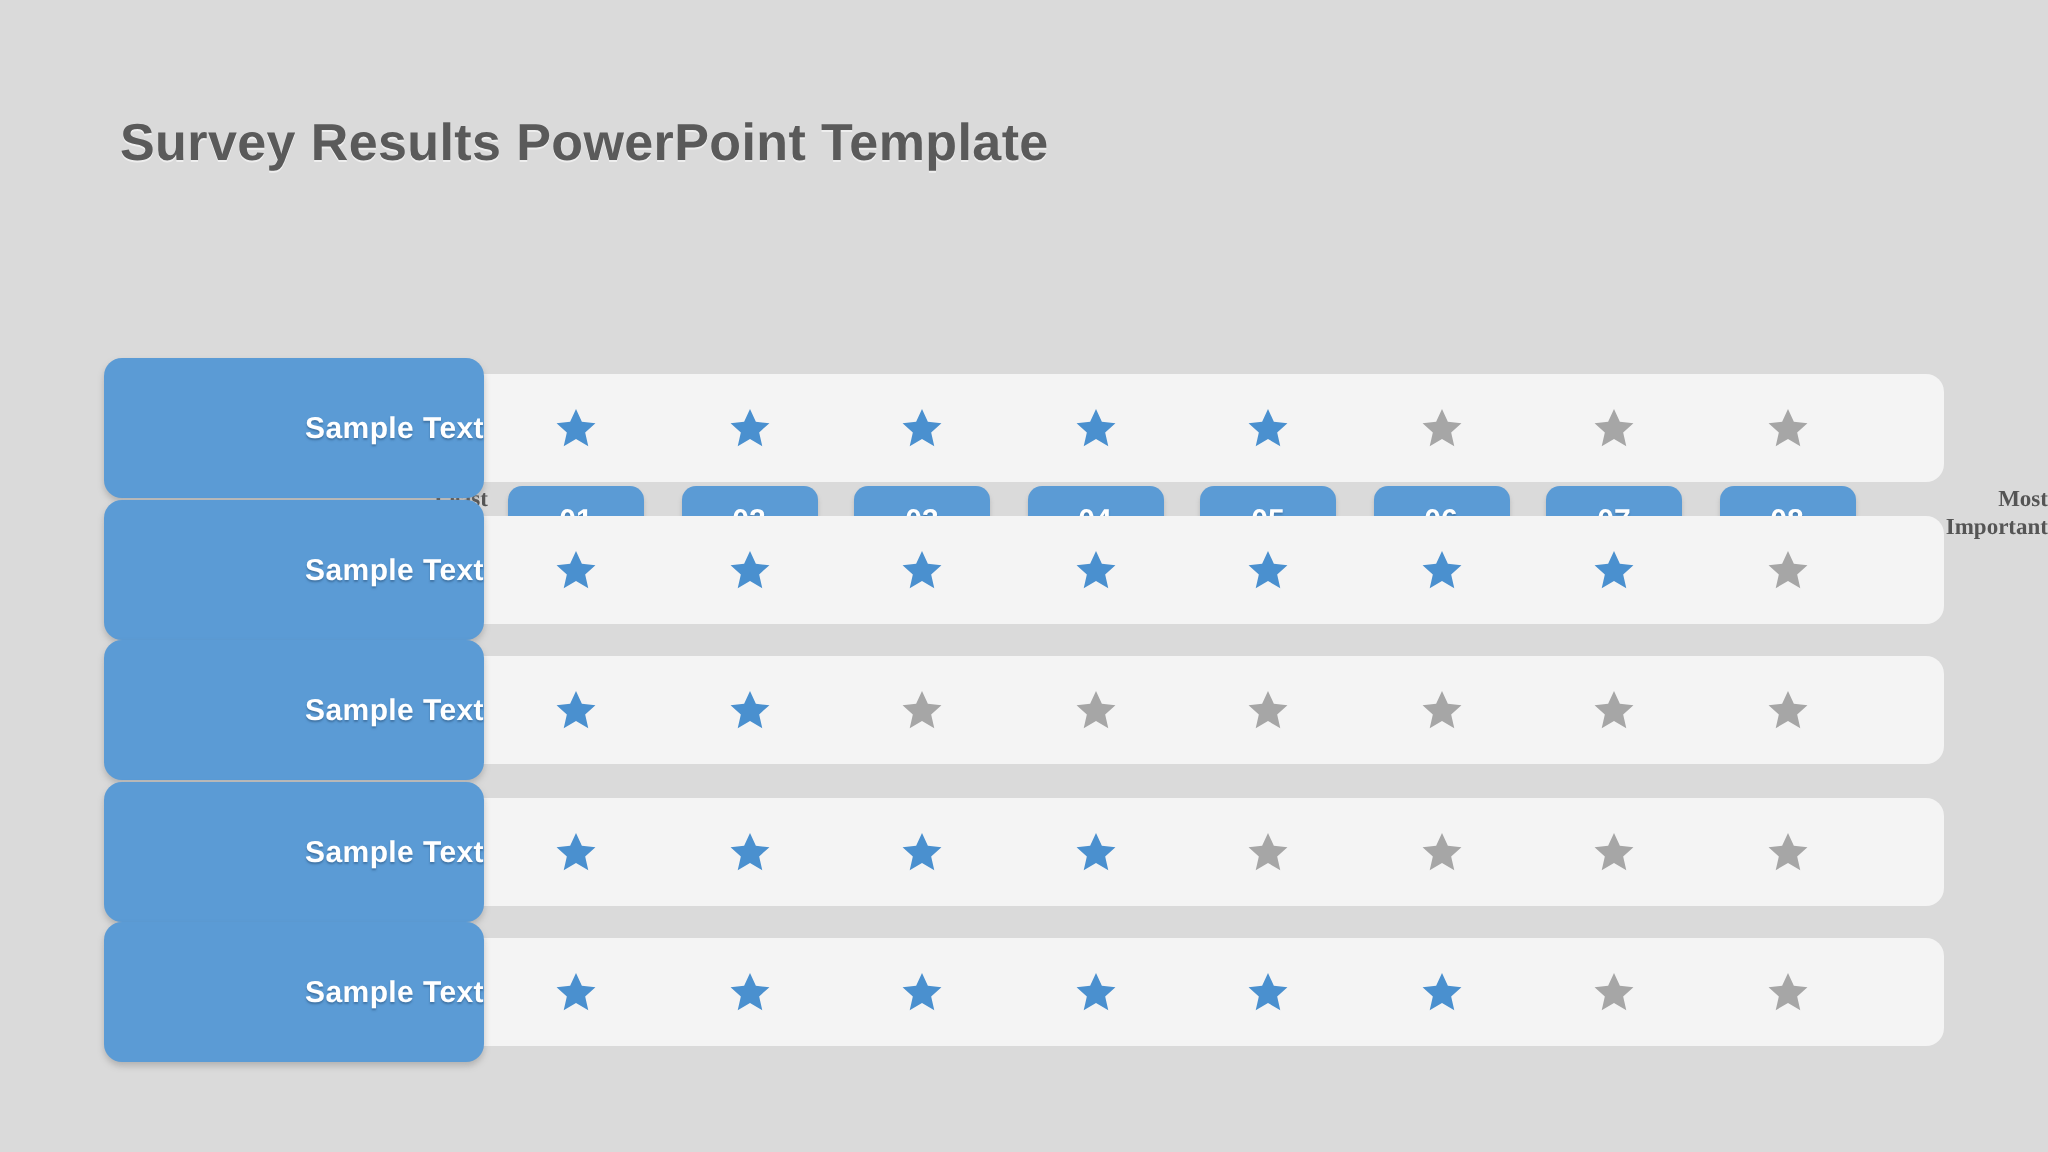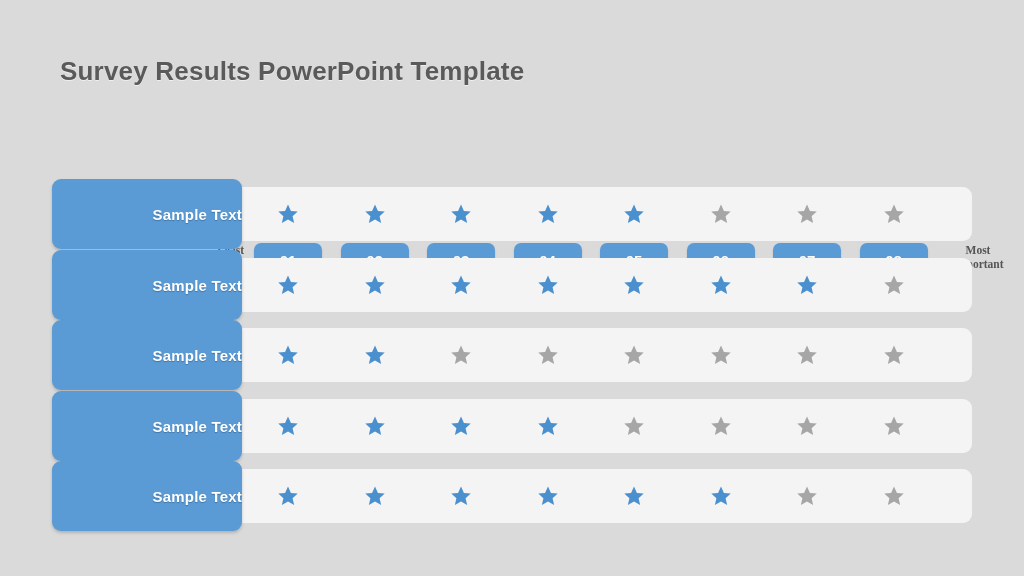--- a/index.html
+++ b/index.html
@@ -54,21 +54,21 @@
     white-space: nowrap;
   }
   #least-important-label {
     left: 140px;
     width: 104px;
     text-align: right;
   }
   #most-important-label {
     left: 932px;
     width: 92px;
-    text-align: center;
+    text-align: right;
   }
   .rank-badge {
     position: absolute;
     top: 123px;
     width: 68px;
     height: 35px;
     border-radius: 7px;
     background: #5b9bd5;
     box-shadow: 0 2px 2px rgba(120,120,120,0.35);
     color: #ffffff;

